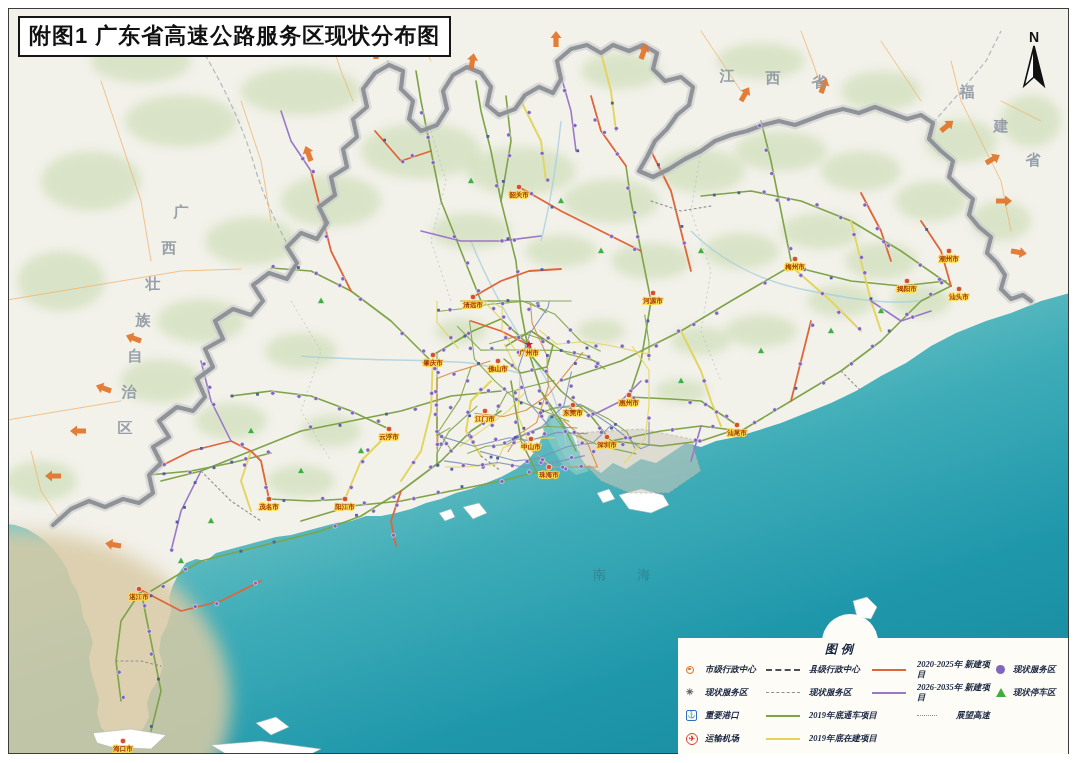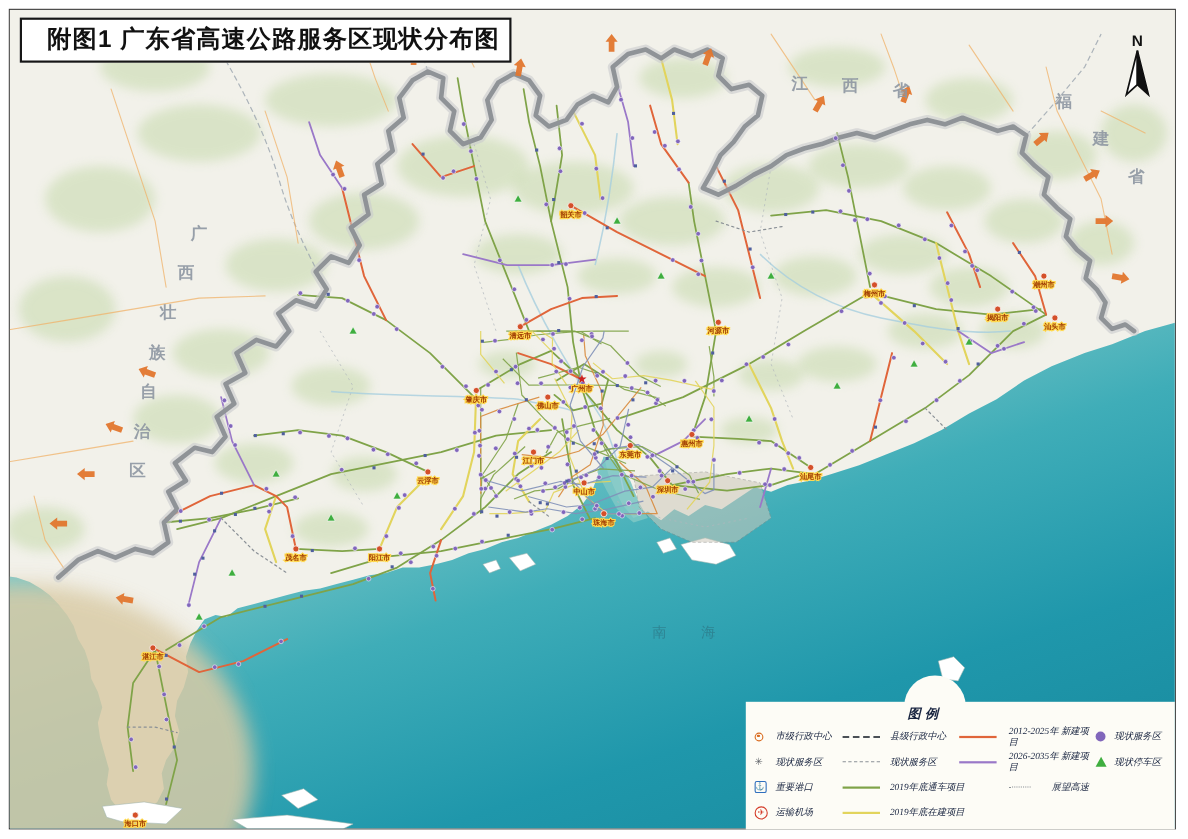--- a/index.html
+++ b/index.html
@@ -3,36 +3,36 @@
 <meta charset="utf-8">
 <style>
   html,body{margin:0;padding:0;background:#ffffff;}
   .stage{position:relative;width:1080px;height:763px;background:#ffffff;overflow:hidden;
          font-family:"Liberation Sans",sans-serif;}
   .map-frame{position:absolute;left:8px;top:8px;width:1061px;height:746px;
              border:1.6px solid #3c3c3c;box-sizing:border-box;overflow:hidden;background:#f2f1ea;}
   .map-frame svg{position:absolute;left:-8px;top:-8px;}
 
   .title-box{position:absolute;left:18px;top:16px;background:#ffffff;border:2.5px solid #161616;
-             padding:3px 9px 4px 23px;font-size:22px;font-weight:bold;color:#111;
+             padding:3px 9px 4px 9px;font-size:22px;font-weight:bold;color:#111;
              letter-spacing:1px;white-space:nowrap;z-index:30;}
 
   .north{position:absolute;left:1014px;top:28px;width:40px;height:64px;z-index:25;}
 
   
   .legend{position:absolute;left:678px;top:638px;width:390px;height:116px;background:#fdfcf6;
           z-index:20;font-family:"Liberation Serif",serif;color:#17233f;}
   .legend-moon{position:absolute;left:144px;top:-24px;width:56px;height:56px;border-radius:50%;
                background:#fdfcf6;}
   .legend-title{position:absolute;left:0;right:64px;top:3px;text-align:center;font-weight:bold;
                 font-size:12px;font-style:italic;letter-spacing:4px;}
   .legend-grid{position:absolute;left:8px;top:20px;display:grid;
                grid-template-columns:16px 58px 40px 60px 42px 76px 14px 54px;
                grid-auto-rows:23px;column-gap:3px;align-items:center;font-size:8.5px;
-               font-style:italic;font-weight:normal;line-height:1.1;}
+               font-style:italic;font-weight:bold;line-height:1.1;}
   .lg-sym{display:flex;align-items:center;justify-content:flex-start;}
   .lg-line{width:34px;height:0;border-top:2px solid #000;}
   .lg-2line{font-size:8.5px;}
   .lg-inline{display:flex;align-items:center;gap:19px;grid-column:6/9;}
   .ic-citydot{width:8px;height:8px;border:1.6px solid #d96b1f;border-radius:50%;position:relative;box-sizing:border-box;}
   .ic-citydot:after{content:"";position:absolute;left:1.2px;top:1.2px;width:2.6px;height:2.6px;border-radius:50%;background:#d96b1f;}
   .ic-county{color:#5c6066;font-size:9px;font-style:normal;}
   .ic-port{width:9px;height:9px;border:1px solid #2f6fbe;color:#2f6fbe;font-size:7px;line-height:9px;
            text-align:center;border-radius:2px;font-style:normal;}
   .ic-air{width:10px;height:10px;border:1px solid #d43c2a;color:#d43c2a;font-size:7.5px;line-height:10px;
@@ -710,21 +710,21 @@
           <span class="ic-citydot"></span>
         </span>
       <span>市级行政中心</span>
       <span class="lg-sym">
           <span class="lg-line" style="border-top:2px solid #4a4f55;border-top-style:dashed;border-image:none;"></span>
         </span>
       <span>县级行政中心</span>
       <span class="lg-sym">
           <span class="lg-line" style="border-top:2px solid #e0653a;"></span>
         </span>
-      <span class="lg-2line">2012-2025年 新建项目</span>
+      <span class="lg-2line">2020-2025年 新建项目</span>
       <span class="lg-sym">
           <span class="ic-sa"></span>
         </span>
       <span>现状服务区</span>
 
       <span class="lg-sym ic-county">✳</span>
       <span>现状服务区</span>
       <span class="lg-sym">
           <span class="lg-line" style="border-top:1.6px dashed #8a9096;"></span>
         </span>

